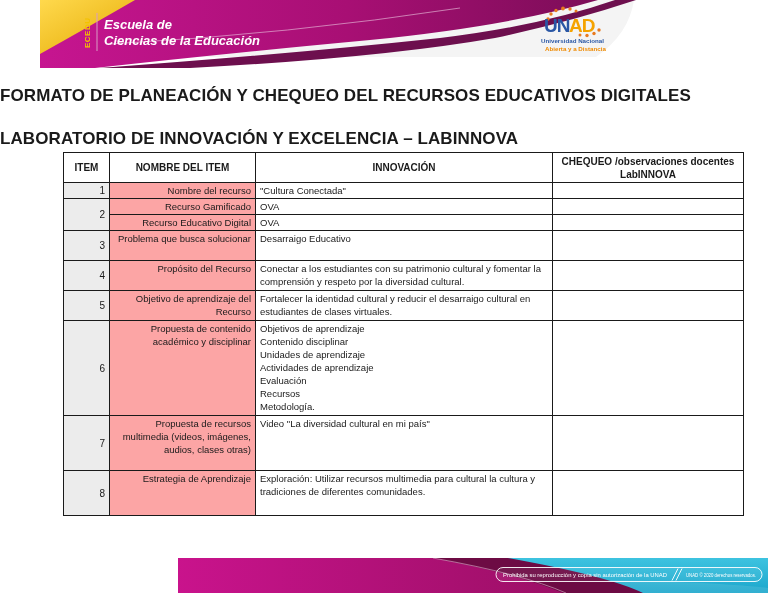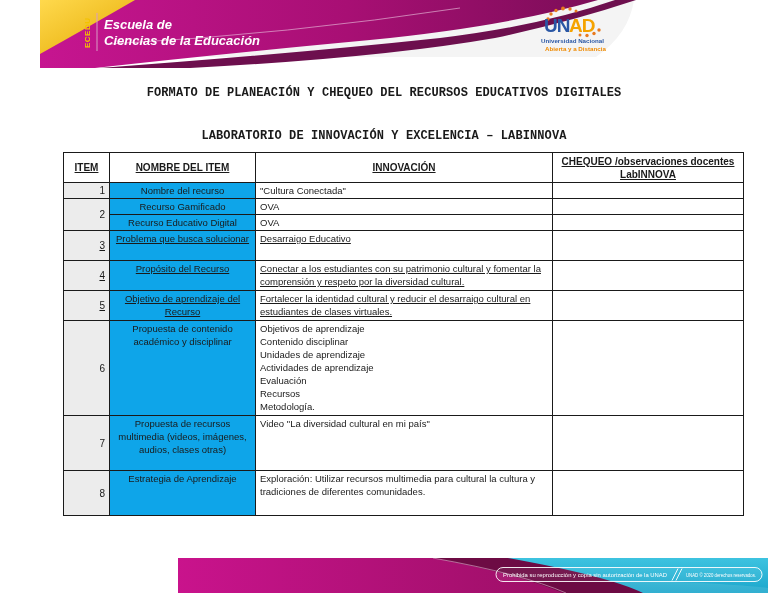--- a/index.html
+++ b/index.html
@@ -3,35 +3,35 @@
 <meta charset="utf-8">
 <style>
   html,body{margin:0;padding:0;}
   body{
     width:768px;height:593px;position:relative;background:#ffffff;overflow:hidden;
     font-family:"Liberation Sans","DejaVu Sans",sans-serif;color:#1a1a1a;
   }
   
   .hdr{position:absolute;top:0;left:0;width:600px;height:68px;margin-left:40px;}
   
-  .title-line{position:absolute;left:0;width:100%;text-align:center;font-weight:bold;font-size:12px;letter-spacing:.1px;font-family:Liberation Mono, monospace;}
+  .title-line{position:absolute;left:0;width:100%;text-align:left;font-weight:bold;font-size:17px;letter-spacing:.1px;}
   .t1{top:86px;} .t2{top:129px;}
   
   table.form{
     position:absolute;left:63px;top:152px;width:645px;
     border-collapse:collapse;table-layout:fixed;font-size:9.5px;line-height:13px;
   }
   table.form td,table.form th{border:1px solid #1a1a1a;padding:1px 4px;overflow:hidden;}
   th.c-item{width:37px;} th.c-name{width:137px;} th.c-desc{width:288px;} th.c-chk{width:182px;margin-left:20px;}
   table.form th{font-size:10px;font-weight:bold;text-align:center;vertical-align:middle;background:#ffffff;}
   td.item{background:#ececec;text-align:right;vertical-align:middle;font-size:10px;padding-right:3px;}
-  td.name{background:#0ea5e9;vertical-align:top;text-align:center;}
+  td.name{background:#fca5a5;vertical-align:top;text-align:right;}
   td.desc{vertical-align:top;text-align:left;white-space:pre-line;}
   td.chk{background:#ffffff;}
-  tr.h30{height:30px;text-decoration:underline;} tr.h15{height:15px;} tr.h95{height:95px;} tr.h55{height:55px;} tr.h45{height:45px;}
+  tr.h30{height:30px;} tr.h15{height:15px;} tr.h95{height:95px;} tr.h55{height:55px;} tr.h45{height:45px;}
   
   .ftr{position:absolute;left:178px;top:558px;width:590px;height:35px;}
   svg text{font-family:"Liberation Sans","DejaVu Sans",sans-serif;}
 </style>
 </head>
 <body>
 
 <div class="hdr">
   <svg width="600" height="68" viewBox="0 0 600 68">
     <defs>

